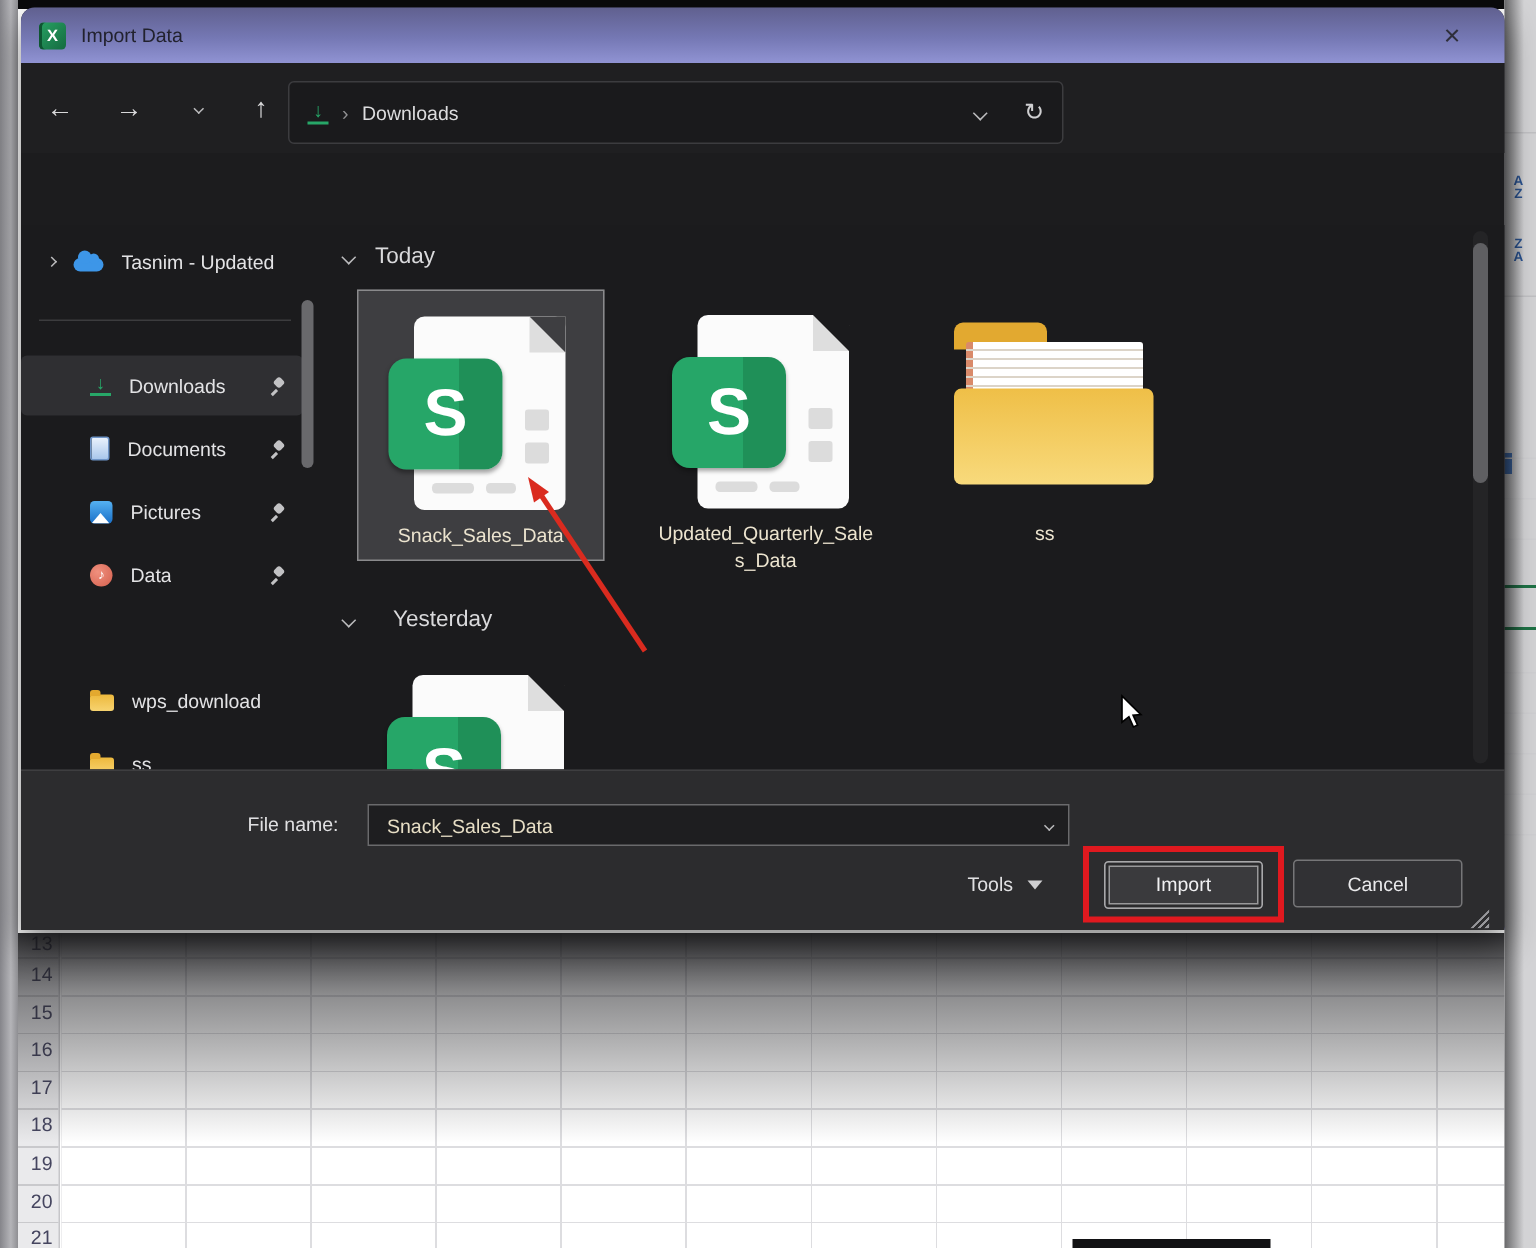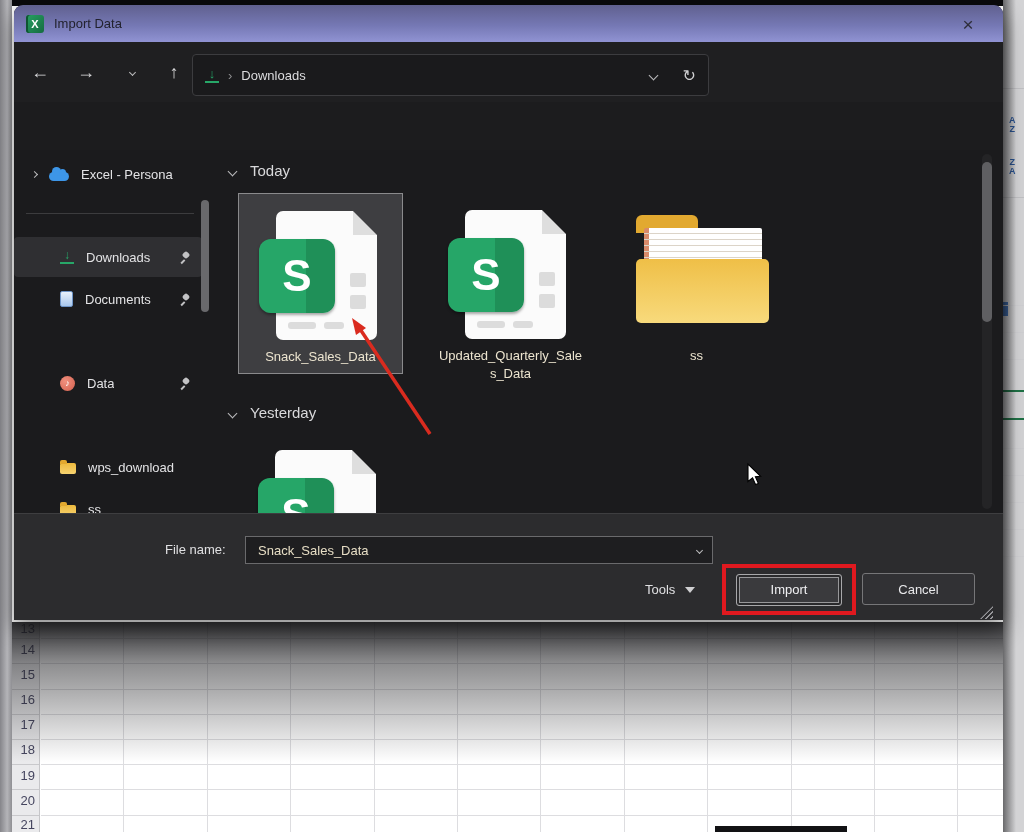--- a/index.html
+++ b/index.html
@@ -228,32 +228,37 @@
       </div>
 
     </div>
 
 
     <div class="content">
 
       <div class="onedrive-row">
         <span class="chev right tiny"></span>
         <span class="cloud"></span>
-        <span class="side-label" style="width:112px">Excel - Persona</span>
+        <span class="side-label" style="width:112px">Tasnim - Updated</span>
       </div>
       <div class="sb-divider"></div>
 
       <div class="srow sel" style="top:87px">
         <span class="ic16 ic-dl">↓</span>
         <span class="side-label">Downloads</span>
         <span class="pin"></span>
       </div>
       <div class="srow" style="top:129px">
         <span class="ic16 ic-doc"></span>
         <span class="side-label">Documents</span>
+        <span class="pin"></span>
+      </div>
+      <div class="srow" style="top:171px">
+        <span class="ic16 ic-pic"></span>
+        <span class="side-label">Pictures</span>
         <span class="pin"></span>
       </div>
       <div class="srow" style="top:213px">
         <span class="ic16 ic-mus">♪</span>
         <span class="side-label">Data</span>
         <span class="pin"></span>
       </div>
       <div class="srow" style="top:297px">
         <span class="ic16 ic-fold"></span>
         <span class="side-label">wps_download</span>
@@ -292,21 +297,21 @@
       <div class="tile" style="left:600px;top:43px">
         <div class="bigfolder">
           <div class="tab"></div>
             <div class="paper"></div>
             <div class="front"></div>
         </div>
         <div class="tile-label">ss</div>
       </div>
 
       <span class="chev down" style="position:absolute;left:215px;top:260px"></span>
-      <span class="grp-label" style="left:236px;top:254px">Yesterday</span>
+      <span class="grp-label" style="left:248px;top:254px">Yesterday</span>
 
       <div class="tile" style="left:224px;top:283px;height:80px">
         <div class="page" style="top:17px"></div>
         <div class="gsq" style="top:45px">S</div>
       </div>
 
       <div class="main-scroll-track"></div>
       <div class="main-scroll-thumb"></div>
     </div>
 

